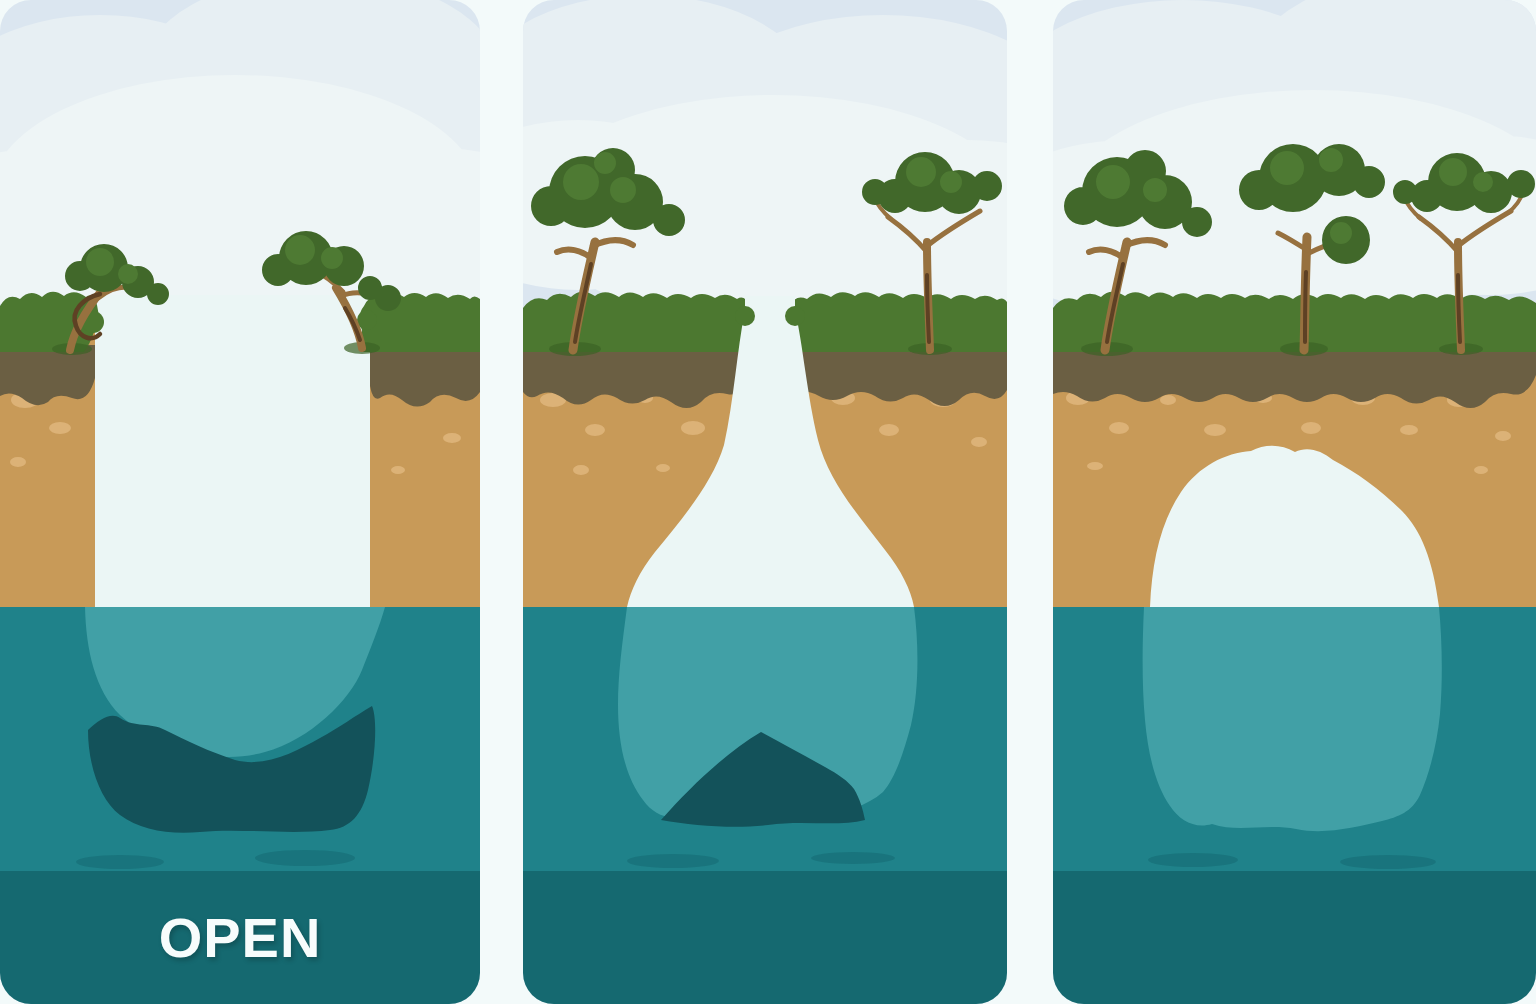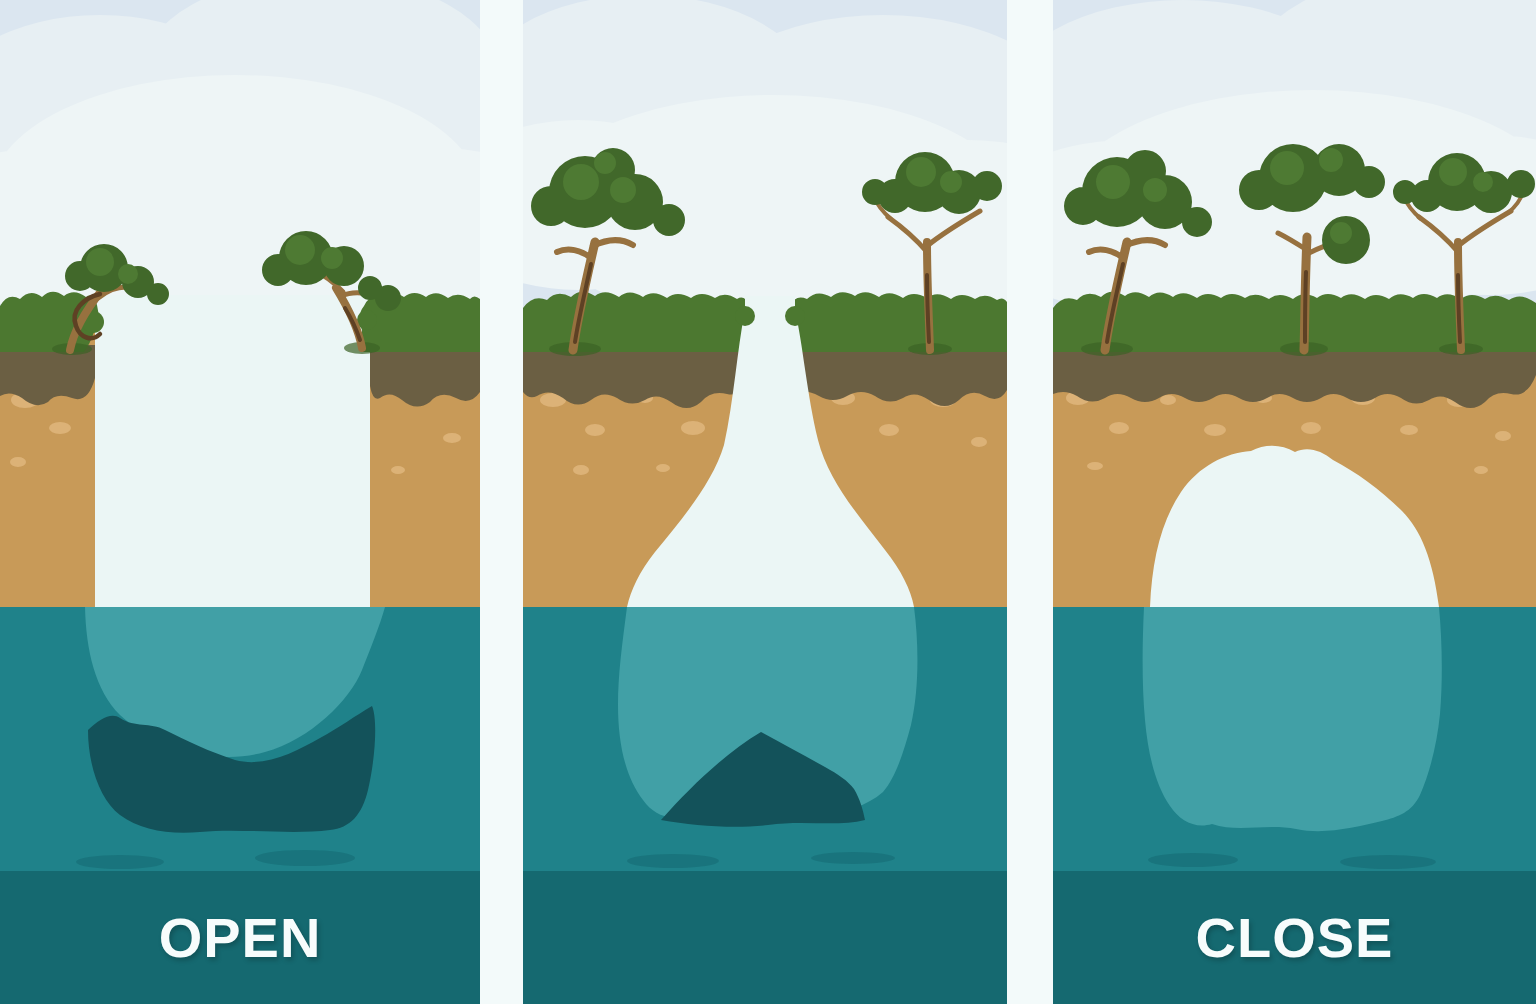--- a/index.html
+++ b/index.html
@@ -1,21 +1,21 @@
 <!DOCTYPE html>
 <html style="--sky: #DBE6F0; --cloud: #E7EFF3; --cloud2: #EEF5F6; --cave: #EBF6F5; --earth: #C89A58; --earth-spot: #DCB277; --soil: #6B5F43; --green: #4C7830; --green-shadow: #3C6325; --tree-dark: #41682A; --tree-light: #4E7A33; --trunk: #97713F; --trunk-dark: #5E4124; --water: #1F828A; --water-light: #41A0A6; --mound: #13525A; --band: #156970; --band-texture: #0F5B64; --label: #F7FCFC; --sep: #F3FAFA;"><head>
 <meta charset="utf-8">
 <style>
   html,body{margin:0;padding:0;background:#ffffff;}
   .stage{
     position:relative;width:1536px;height:1004px;overflow:hidden;
     background:var(--sep);
     font-family:"Liberation Sans","DejaVu Sans",sans-serif;
   }
-  .panel{position:absolute;top:0;height:1004px;overflow:hidden;}
+  .panel{position:absolute;top:0;height:1004px;overflow:hidden;border-radius:31px;}
   .panel svg{display:block;}
   .separator{position:absolute;top:0;height:1004px;background:var(--sep);}
   .label{
     position:absolute;left:0;right:0;top:871px;height:133px;
     display:flex;align-items:center;justify-content:center;
     color:var(--label);font-size:56px;font-weight:800;letter-spacing:1px;
     text-shadow:2px 3px 5px rgba(0,0,0,0.22);
     user-select:none;
   }
 </style>
@@ -147,16 +147,15 @@
         <path d="M408,350 C407,322 405,284 405,242" style="stroke:var(--trunk);stroke-width:8;fill:none;stroke-linecap:round"></path>
         <path d="M405,252 C394,239 380,227 366,217" style="stroke:var(--trunk);stroke-width:5;fill:none;stroke-linecap:round"></path>
         <path d="M405,246 C421,233 441,221 458,211" style="stroke:var(--trunk);stroke-width:5;fill:none;stroke-linecap:round"></path>
         <path d="M368,219 C360,212 354,205 352,198" style="stroke:var(--trunk);stroke-width:4;fill:none;stroke-linecap:round"></path>
         <path d="M455,213 C462,207 468,199 470,192" style="stroke:var(--trunk);stroke-width:4;fill:none;stroke-linecap:round"></path>
         <path d="M407,342 C406,322 405,300 405,275" style="stroke:var(--trunk-dark);stroke-width:4;fill:none;stroke-linecap:round"></path>
         <path style="fill:var(--tree-dark)" d="M375,182 a29,29 0 1 0 58,0 a29,29 0 1 0 -58,0 M417,192 a21,21 0 1 0 42,0 a21,21 0 1 0 -42,0 M358,196 a16,16 0 1 0 32,0 a16,16 0 1 0 -32,0 M340,192 a12,12 0 1 0 24,0 a12,12 0 1 0 -24,0 M454,184 a14,14 0 1 0 28,0 a14,14 0 1 0 -28,0"></path>
         <path style="fill:var(--tree-light)" d="M386,172 a14,14 0 1 0 28,0 a14,14 0 1 0 -28,0 M420,182 a10,10 0 1 0 20,0 a10,10 0 1 0 -20,0"></path>
       </g>
     </svg>
-    <div class="label">CLOSE</div>
   </section>
 
 </div>
 
 </body></html>

